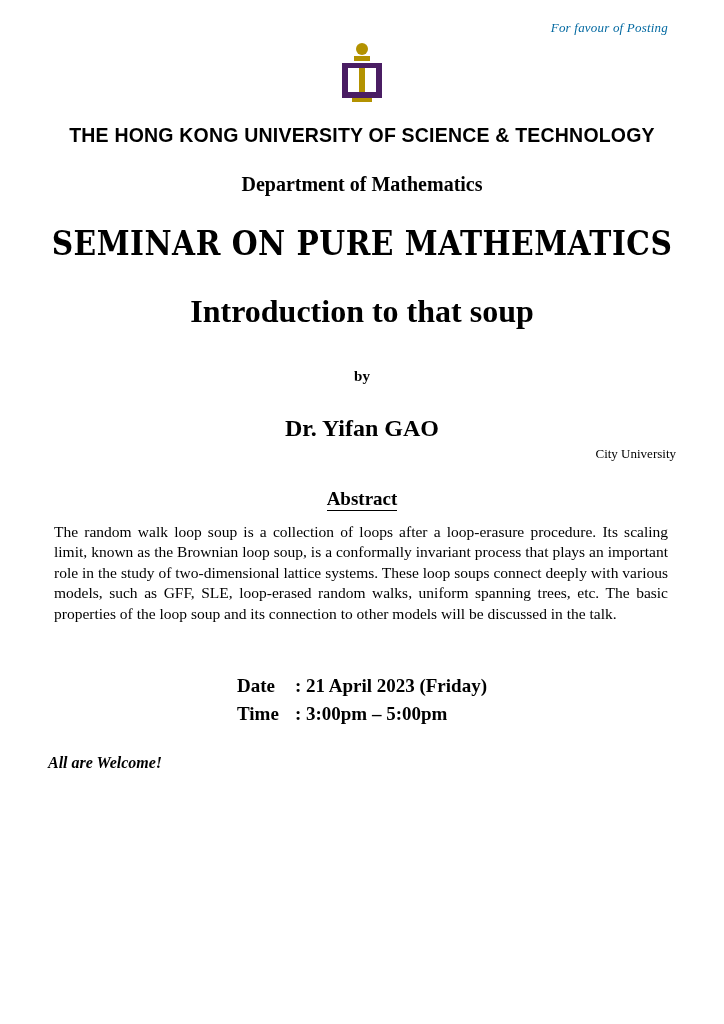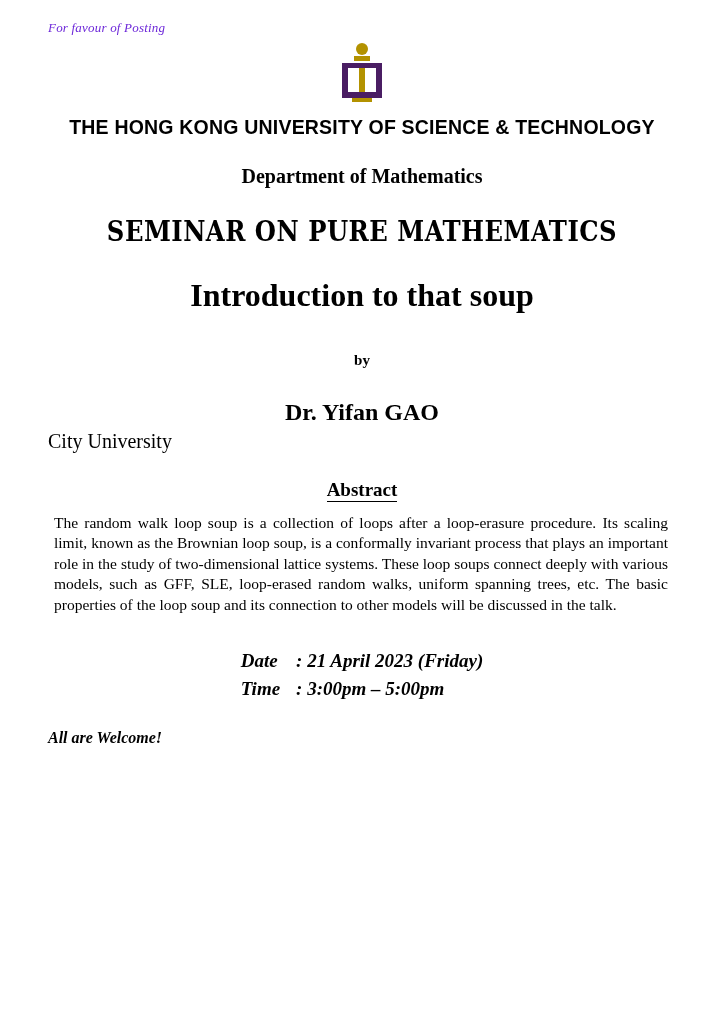--- a/index.html
+++ b/index.html
@@ -16,23 +16,24 @@
     overflow: hidden;
   }
   .page {
     width: 724px;
     height: 1024px;
     box-sizing: border-box;
     padding: 14px 48px 0 48px;
     position: relative;
   }
   .posting-note {
+    text-align: right;
     font-style: italic;
     font-size: 13px;
-    color: #6d28d9;
+    color: #0369a1;
     font-family: "Liberation Serif", serif;
     margin: 6px 8px 0 0;
     letter-spacing: 0.2px;
   }
   .logo-wrap {
     display: flex;
     justify-content: center;
     margin-top: 6px;
     margin-bottom: 6px;
   }
@@ -40,34 +41,34 @@
     width: 56px;
     height: 64px;
     position: relative;
   }
   .univ-name {
     text-align: center;
     font-family: "Liberation Sans", sans-serif;
     font-weight: bold;
     font-size: 19.5px;
     letter-spacing: 0.2px;
-    margin-top: 10px;
+    margin-top: 18px;
   }
   .dept-name {
     text-align: center;
     font-family: "Liberation Serif", serif;
     font-weight: bold;
     font-size: 20px;
     margin-top: 26px;
   }
   .seminar-title {
     text-align: center;
     font-family: "DejaVu Serif", serif;
     font-weight: bold;
-    font-size: 27px;
+    font-size: 33px;
     margin-top: 28px;
     letter-spacing: 0.5px;
     font-stretch: condensed;
   }
   .talk-title {
     text-align: center;
     font-family: "Liberation Serif", serif;
     font-weight: bold;
     font-size: 32px;
     margin-top: 30px;
@@ -80,23 +81,23 @@
     margin-top: 38px;
   }
   .speaker {
     text-align: center;
     font-family: "Liberation Serif", serif;
     font-weight: bold;
     font-size: 24px;
     margin-top: 30px;
   }
   .affiliation {
-    text-align: left;
-    font-family: "Liberation Serif", serif;
-    font-size: 20px;
+    text-align: right;
+    font-family: "Liberation Serif", serif;
+    font-size: 13px;
     margin-top: 4px;
   }
   .abstract-heading {
     text-align: center;
     font-family: "Liberation Serif", serif;
     font-weight: bold;
     font-size: 19px;
     margin-top: 26px;
   }
   .abstract-heading span {
@@ -104,24 +105,23 @@
     padding-bottom: 1px;
   }
   .abstract-body {
     margin: 12px 8px 0 6px;
     font-family: "Liberation Serif", serif;
     font-size: 15.5px;
     line-height: 1.32;
     text-align: justify;
   }
   .details {
-    margin-top: 32px;
+    margin-top: 48px;
     display: flex;
     justify-content: center;
-    font-style: italic;
   }
   .details table {
     border-collapse: collapse;
     font-family: "Liberation Serif", serif;
     font-weight: bold;
     font-size: 19px;
   }
   .details td {
     padding: 3px 0;
     vertical-align: top;

